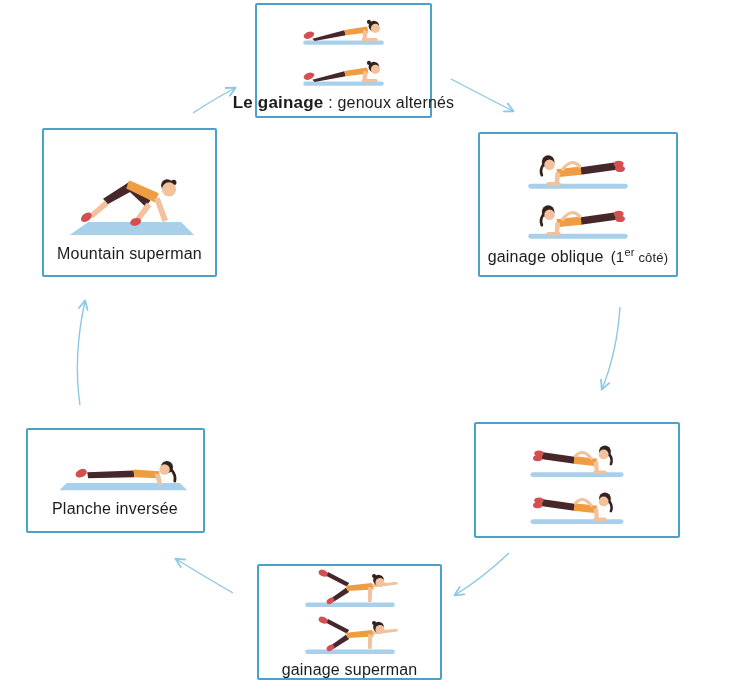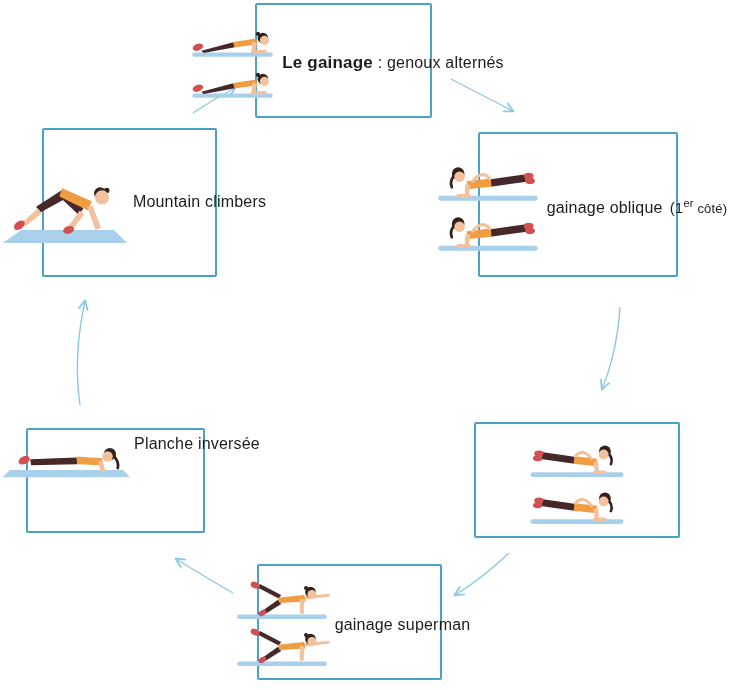--- a/index.html
+++ b/index.html
@@ -1,20 +1,20 @@
 <!DOCTYPE html>
 <html style="--c-border: #4aa2c8; --c-arrow: #8cc8e4; --c-text: #1c1c1c; --c-mat: #a9d0ea; --c-top: #f09c40; --c-pants: #46282b; --c-skin: #f2c29e; --c-hair: #33211e; --c-shoes: #d2504f;"><head>
 <meta charset="utf-8">
 <style>
   html,body{margin:0;padding:0;background:#fff;}
   .canvas{position:relative;width:744px;height:690px;background:#fff;
           font-family:"Liberation Sans",sans-serif;overflow:hidden;}
   .arrows{position:absolute;left:0;top:0;pointer-events:none;}
   .card{position:absolute;background:#fff;border:2px solid var(--c-border,#4aa2c8);
-        border-radius:2px;box-sizing:border-box;display:flex;
+        border-radius:2px;box-sizing:border-box;display:flex;flex-direction:column;
         align-items:center;justify-content:center;}
   .figs{display:flex;flex-direction:column;align-items:center;gap:3px;}
   .lbl{color:var(--c-text,#1c1c1c);font-size:16px;white-space:nowrap;margin-top:5px;
        letter-spacing:.2px;}
   .lbl .b{font-weight:bold;font-size:17px;}
   .paren{font-size:15px;margin-left:7px;}
   .paren sup{font-size:11px;}
   .paren .post{font-size:13px;margin-top:40px;}
   .c1{left:255px;top:3px;width:177px;height:115px;}
   .c2{left:478px;top:132px;width:200px;height:145px;}
@@ -166,16 +166,16 @@
     </div>
     <div class="lbl">gainage superman</div>
   </div>
 
   <div class="card c6">
     <div class="figs">
       <svg width="140" height="104" viewBox="0 0 150 112">
           <use href="#sym-climber"></use>
         </svg>
     </div>
-    <div class="lbl" style="margin-top:-2px">Mountain climbers</div>
+    <div class="lbl" style="margin-top:-2px">Mountain superman</div>
   </div>
 
 </div>
 
 </body></html>

